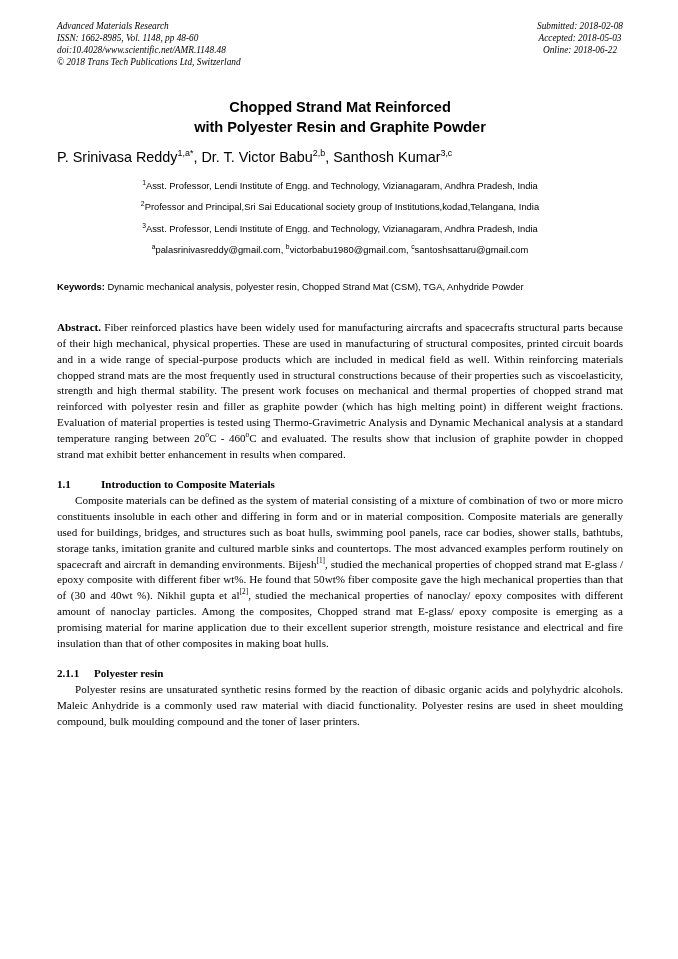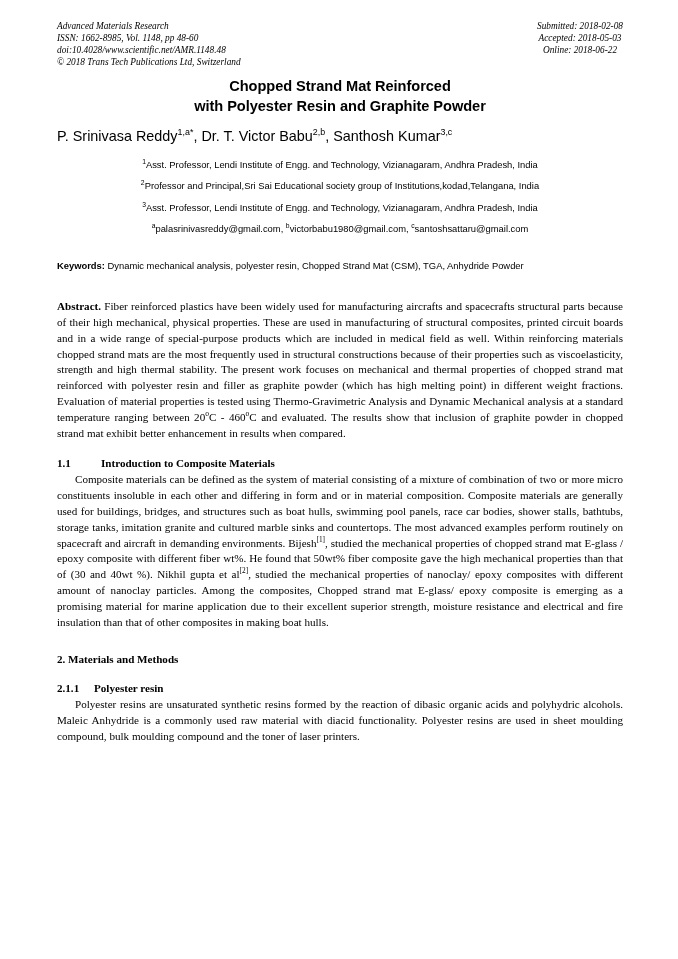--- a/index.html
+++ b/index.html
@@ -25,20 +25,21 @@
   .content {
     position: absolute;
     left: 57px;
     top: 0;
     width: 566px;
   }
 
   
   .journal-header {
     position: relative;
+    padding-top: 21px;
     height: 58px;
     font-family: "Liberation Serif", "DejaVu Serif", serif;
     font-style: italic;
     font-size: 9.3px;
     line-height: 11.9px;
   }
   .journal-header .left-block {
     position: absolute;
     left: 0;
     top: 21px;
@@ -210,21 +211,20 @@
 
     <div class="abstract">
       <span class="ab-label">Abstract.</span><span> Fiber reinforced plastics have been widely used for manufacturing aircrafts and spacecrafts structural parts because of their high mechanical, physical properties. These are used in manufacturing of structural composites, printed circuit boards and in a wide range of special-purpose products which are included in medical field as well. Within reinforcing materials chopped strand mats are the most frequently used in structural constructions because of their properties such as viscoelasticity, strength and high thermal stability. The present work focuses on mechanical and thermal properties of chopped strand mat reinforced with polyester resin and filler as graphite powder (which has high melting point) in different weight fractions. Evaluation of material properties is tested using Thermo-Gravimetric Analysis and Dynamic Mechanical analysis at a standard temperature ranging between 20</span><span class="deg">o</span><span>C - 460</span><span class="deg">o</span><span>C and evaluated. The results show that inclusion of graphite powder in chopped strand mat exhibit better enhancement in results when compared.</span>
     </div>
 
 
     <h3 class="sec-h2"><span class="numpad">1.1</span><span>Introduction to Composite Materials</span></h3>
 
     <p class="body"><span>Composite materials can be defined as the system of material consisting of a mixture of combination of two or more micro constituents insoluble in each other and differing in form and or in material composition. Composite materials are generally used for buildings, bridges, and structures such as boat hulls, swimming pool panels, race car bodies, shower stalls, bathtubs, storage tanks, imitation granite and cultured marble sinks and countertops. The most advanced examples perform routinely on spacecraft and aircraft in demanding environments. Bijesh</span><sup class="ref">[1]</sup><span>, studied the mechanical properties of chopped strand mat E-glass / epoxy composite with different fiber wt%. He found that 50wt% fiber composite gave the high mechanical properties than that of (30 and 40wt %). Nikhil gupta et al</span><sup class="ref">[2]</sup><span>, studied the mechanical properties of nanoclay/ epoxy composites with different amount of nanoclay particles. Among the composites, Chopped strand mat E-glass/ epoxy composite is emerging as a promising material for marine application due to their excellent superior strength, moisture resistance and electrical and fire insulation than that of other composites in making boat hulls.</span></p>
 
-    <h2 class="sec-h1">2.  Materials and Methods</h2>
 
 
     <h4 class="sec-h3"><span class="numpad">2.1.1</span><span>Polyester resin</span></h4>
 
     <p class="body">Polyester resins are unsaturated synthetic resins formed by the reaction of dibasic organic acids and polyhydric alcohols. Maleic Anhydride is a commonly used raw material with diacid functionality. Polyester resins are used in sheet moulding compound, bulk moulding compound and the toner of laser printers.</p>
 
   </div>
 </div>
 
 </body></html>

